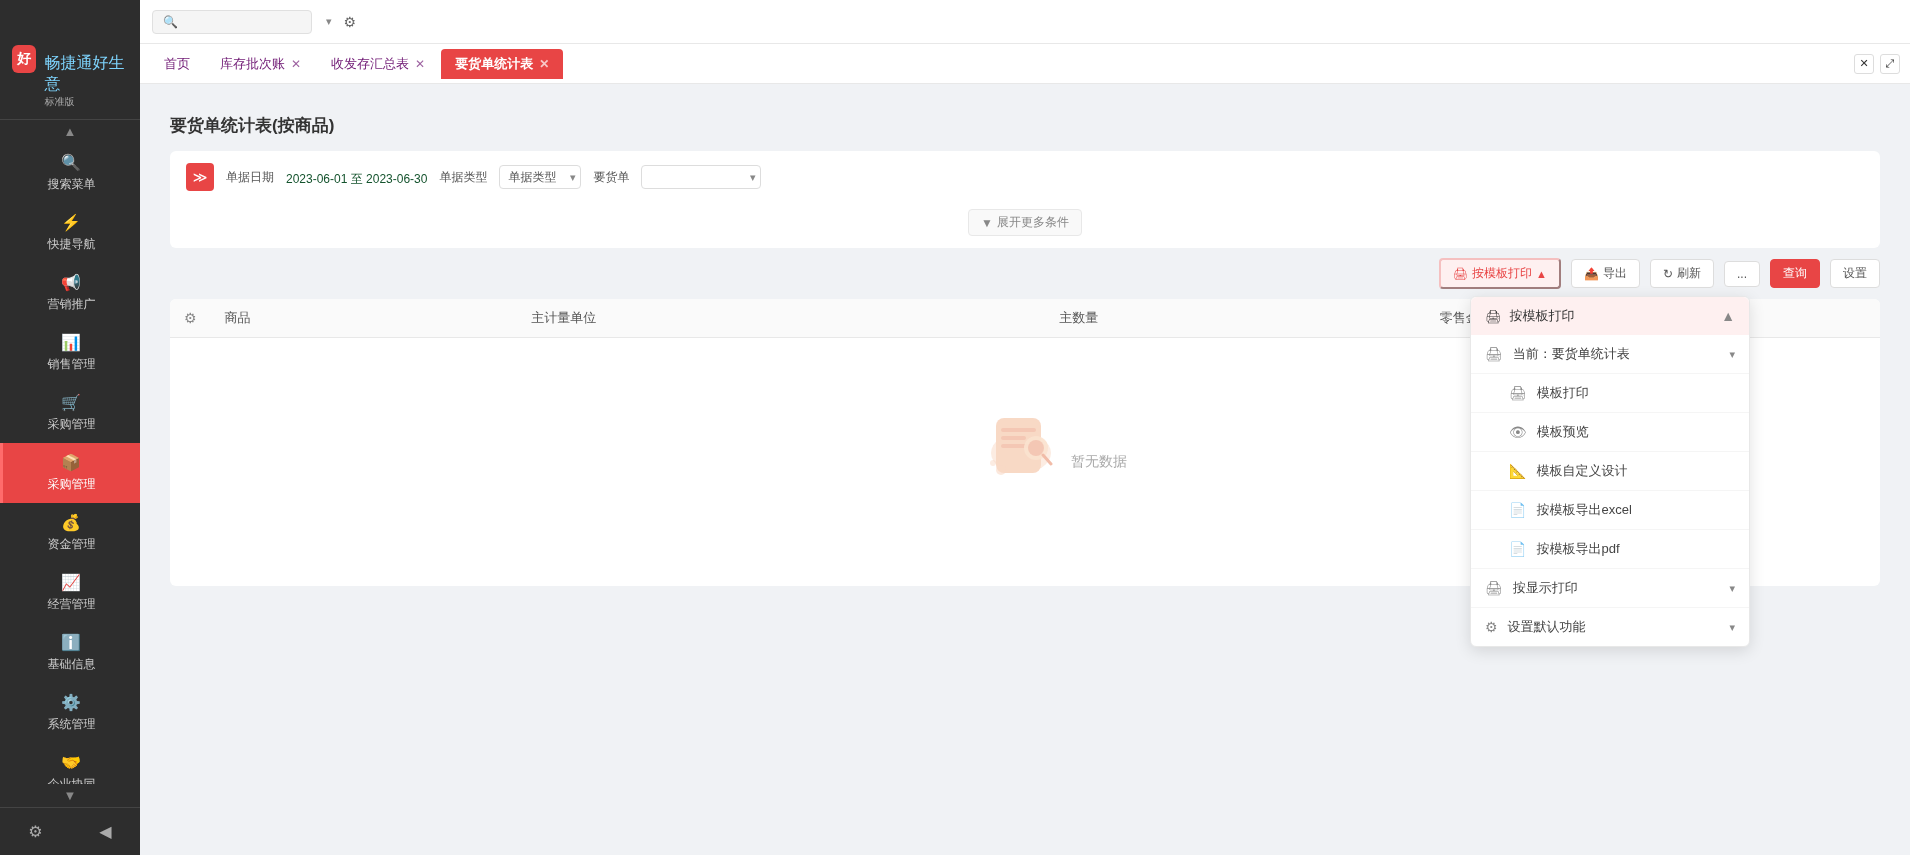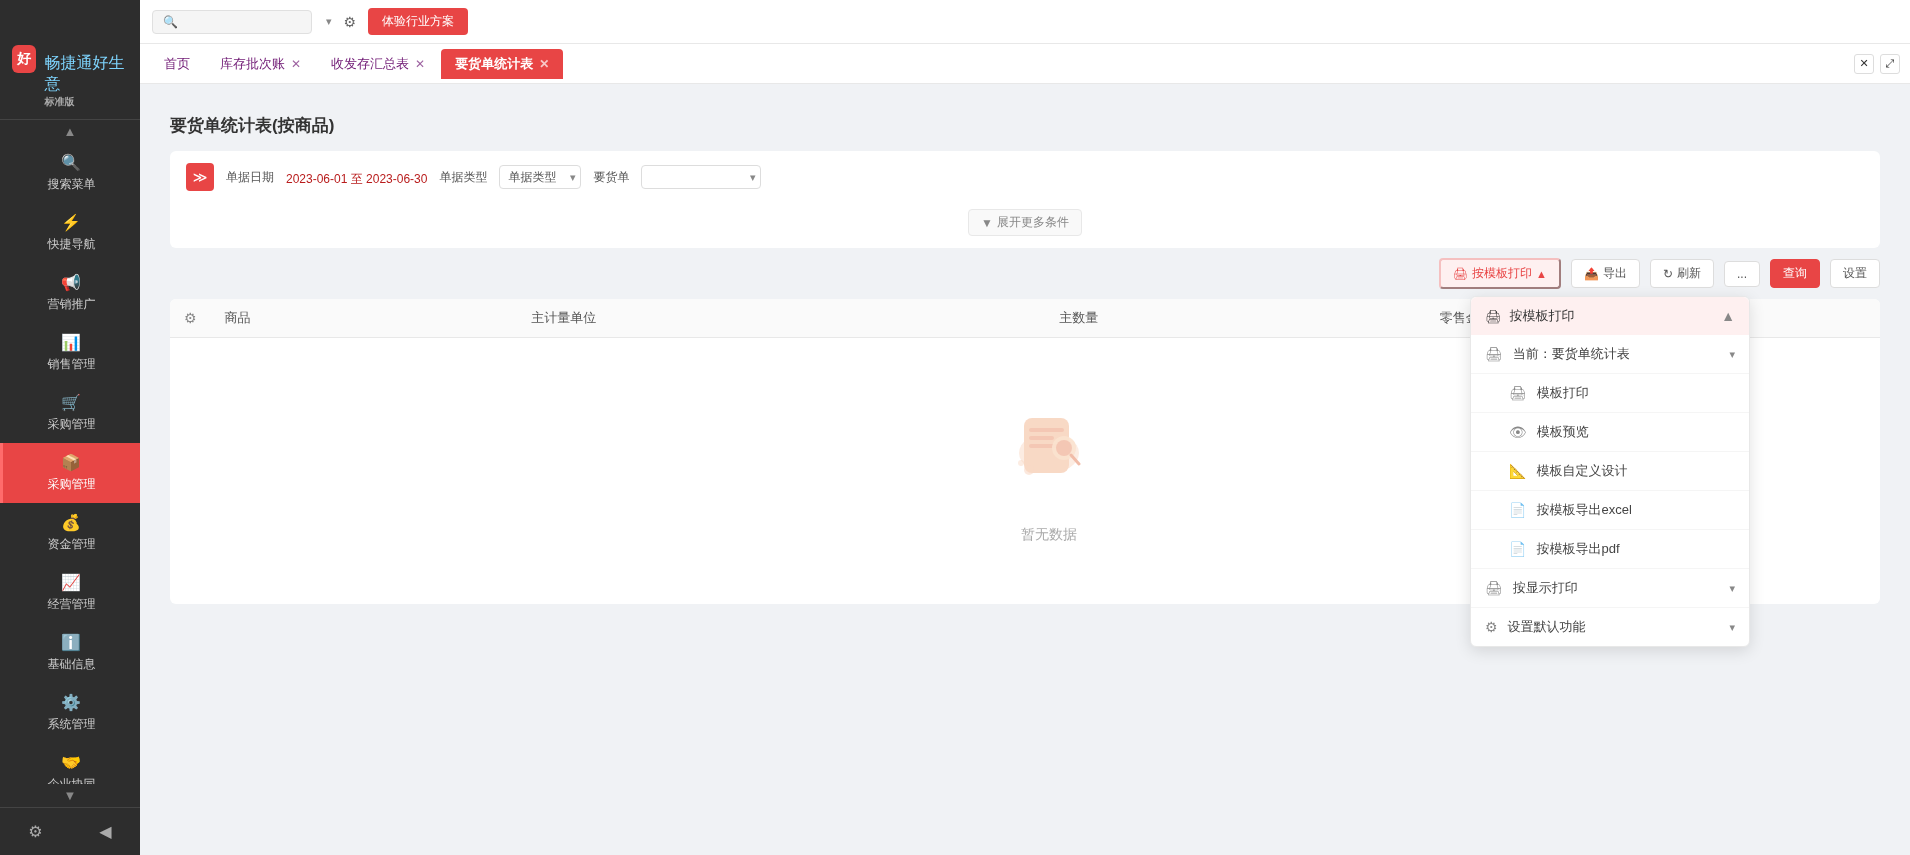--- a/index.html
+++ b/index.html
@@ -3,21 +3,21 @@
   <meta charset="utf-8">
   <style>
     * { box-sizing: border-box; margin: 0; padding: 0; }
     body { font-family: 'Microsoft YaHei', Arial, sans-serif; font-size: 13px; background: #f0f2f5; color: #333; display: flex; height: 855px; overflow: hidden; }
 
     
     .sidebar { width: 140px; background: #2d2d2d; color: #ccc; display: flex; flex-direction: column; height: 100%; flex-shrink: 0; }
     .sidebar-logo { padding: 10px 12px; display: flex; align-items: center; gap: 8px; border-bottom: 1px solid #444; }
     .sidebar-logo-icon { width: 28px; height: 28px; background: #e84545; border-radius: 6px; display: flex; align-items: center; justify-content: center; color: white; font-weight: bold; font-size: 14px; }
     .sidebar-logo-text { font-size: 16px; color: #7dd3fc; line-height: 1.3; margin-top: 43px; }
-    .sidebar-logo-badge { font-size: 10px; color: #aaa; font-weight: bold; }
+    .sidebar-logo-badge { font-size: 10px; color: #aaa; }
     .sidebar-scroll { flex: 1; overflow-y: auto; }
     .sidebar-scroll::-webkit-scrollbar { width: 4px; }
     .sidebar-scroll::-webkit-scrollbar-thumb { background: #555; }
     .sidebar-item { display: flex; flex-direction: column; align-items: center; padding: 10px 6px; cursor: pointer; color: #ccc; font-size: 12px; gap: 4px; border-left: 3px solid transparent; }
     .sidebar-item.active { background: #e84545; color: #fff; border-left-color: #ff6b6b; }
     .sidebar-item-icon { font-size: 16px; }
     .sidebar-bottom { padding: 10px 0; border-top: 1px solid #444; display: flex; justify-content: space-around; }
     .sidebar-bottom-btn { color: #aaa; font-size: 16px; cursor: pointer; padding: 4px; }
     .scroll-btn { display: flex; justify-content: center; padding: 4px 0; cursor: pointer; color: #888; }
 
@@ -46,21 +46,21 @@
     .content { flex: 1; padding: 30px; overflow: auto; position: relative; }
     .page-title { font-size: 17px; font-weight: 600; color: #333; margin-bottom: 14px; }
 
     
     .filter-bar { background: #fff; border-radius: 6px; padding: 12px 16px; margin-bottom: 10px; }
     .filter-row { display: flex; align-items: center; gap: 12px; flex-wrap: wrap; }
     .filter-label { font-size: 12px; color: #555; white-space: nowrap; }
     .date-btns { display: flex; gap: 4px; align-items: center; }
     .date-btn { padding: 3px 8px; border: 1px solid #ddd; border-radius: 3px; font-size: 12px; cursor: pointer; color: #555; background: #fff; }
     .date-btn.active { background: #e84545; color: #fff; border-color: #e84545; }
-    .date-range { font-size: 12px; color: #b91c1c; margin-top: 4px; }
+    .date-range { font-size: 12px; color: #14532d; margin-top: 4px; }
     .filter-select { border: 1px solid #ddd; border-radius: 4px; padding: 4px 24px 4px 8px; font-size: 12px; color: #555; background: #fff; appearance: none; cursor: pointer; position: relative; }
     .select-wrapper { position: relative; display: inline-block; }
     .select-wrapper::after { content: '▾'; position: absolute; right: 6px; top: 50%; transform: translateY(-50%); font-size: 11px; color: #888; pointer-events: none; }
     .expand-btn { display: flex; align-items: center; gap: 4px; color: #888; font-size: 12px; cursor: pointer; background: #f9f9f9; border: 1px solid #e8e8e8; border-radius: 4px; padding: 4px 12px; margin: 8px auto 0; width: fit-content; }
 
     
     .toolbar { display: flex; align-items: center; justify-content: flex-end; gap: 10px; margin-bottom: 10px; position: relative; }
     .toolbar-btn { display: flex; align-items: center; gap: 4px; padding: 5px 12px; border: 1px solid #ddd; border-radius: 4px; font-size: 12px; color: #555; cursor: pointer; background: #fff; }
     .toolbar-btn.primary { background: #e84545; color: #fff; border-color: #e84545; }
     .toolbar-btn-print { background: #fef0f0; color: #e84545; border-color: #f5c0c0; display: flex; align-items: center; gap: 4px; padding: 5px 12px; border-radius: 4px; font-size: 12px; cursor: pointer; }
@@ -68,21 +68,21 @@
 
     
     .table-area { background: #fff; border-radius: 6px; overflow: hidden; }
     .data-table { width: 100%; border-collapse: collapse; }
     .data-table th { background: #fafafa; padding: 10px 14px; text-align: left; font-size: 13px; font-weight: 500; color: #555; border-bottom: 1px solid #e8e8e8; white-space: nowrap; }
     .data-table th:first-child { width: 40px; text-align: center; }
     .data-table td { padding: 10px 14px; border-bottom: 1px solid #f0f0f0; font-size: 13px; }
     .settings-icon { font-size: 14px; color: #888; cursor: pointer; }
 
     
-    .empty-state { display: flex; flex-direction: column; align-items: center; justify-content: center; padding: 60px 0; margin-left: 48px; }
+    .empty-state { display: flex; align-items: center; justify-content: center; padding: 60px 0; margin-left: 48px; }
     .empty-icon { font-size: 80px; margin-bottom: 12px; opacity: 0.5; }
     .empty-text { color: #aaa; font-size: 14px; }
 
     
     .print-dropdown { position: absolute; top: 38px; right: 130px; background: #fff; border: 1px solid #e8e8e8; border-radius: 6px; box-shadow: 0 4px 16px rgba(0,0,0,0.12); z-index: 100; width: 280px; }
     .print-dropdown-header { background: #fef0f0; padding: 10px 14px; display: flex; align-items: center; justify-content: space-between; border-radius: 6px 6px 0 0; font-weight: 500; font-size: 13px; color: #333; }
     .print-dropdown-header-left { display: flex; align-items: center; gap: 8px; }
     .dropdown-item { display: flex; align-items: center; gap: 10px; padding: 10px 14px; font-size: 13px; color: #444; cursor: pointer; border-bottom: 1px solid #f5f5f5; }
     .dropdown-item:last-child { border-bottom: none; }
     .dropdown-item-sub { display: flex; align-items: center; justify-content: space-between; padding: 10px 14px; font-size: 13px; color: #444; cursor: pointer; border-bottom: 1px solid #f5f5f5; }
@@ -165,23 +165,20 @@
 
 <div class="main">
 
   <div class="top-header">
     <div class="top-header-search">
       <span>🔍</span>
       <span style="color:#ccc; font-size:12px;"></span>
     </div>
     <span class="chevron-icon">▾</span>
     <span class="gear-icon">⚙</span>
-    <div class="top-header-mid">
-      <button class="top-header-action">体验行业方案</button>
-    </div>
   </div>
 
   <div class="tabs-bar">
     <div class="tab">
       <span>首页</span>
     </div>
     <div class="tab">
       <span>库存批次账</span>
       <span class="tab-close">✕</span>
     </div>

